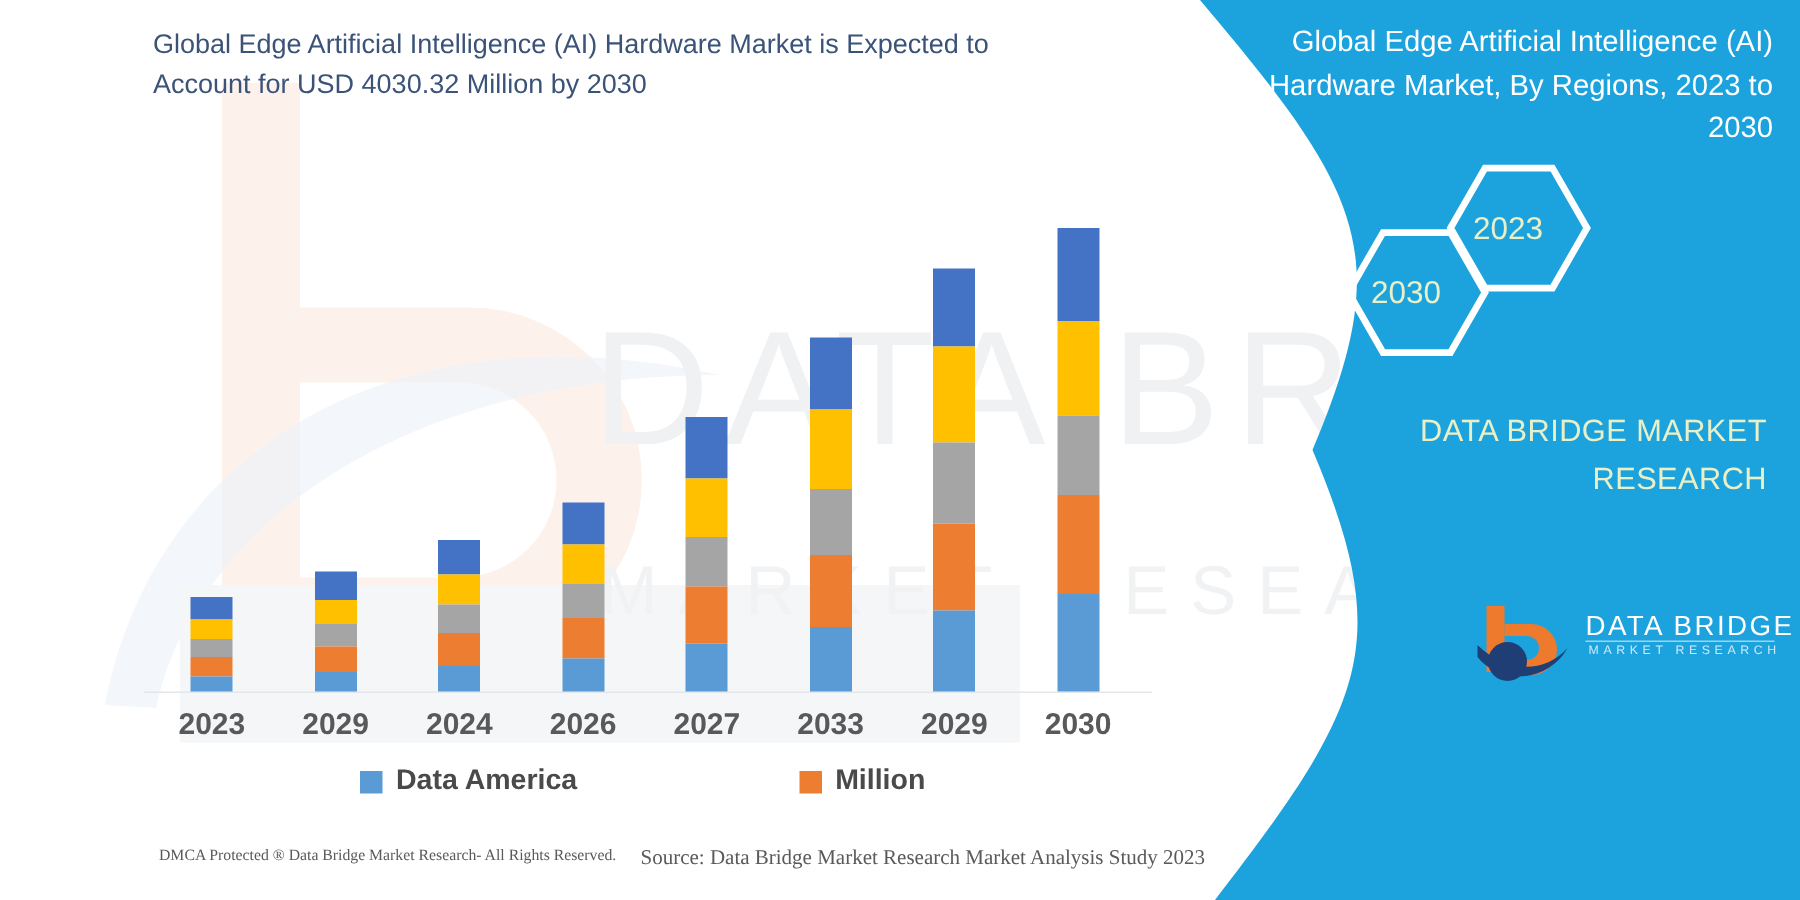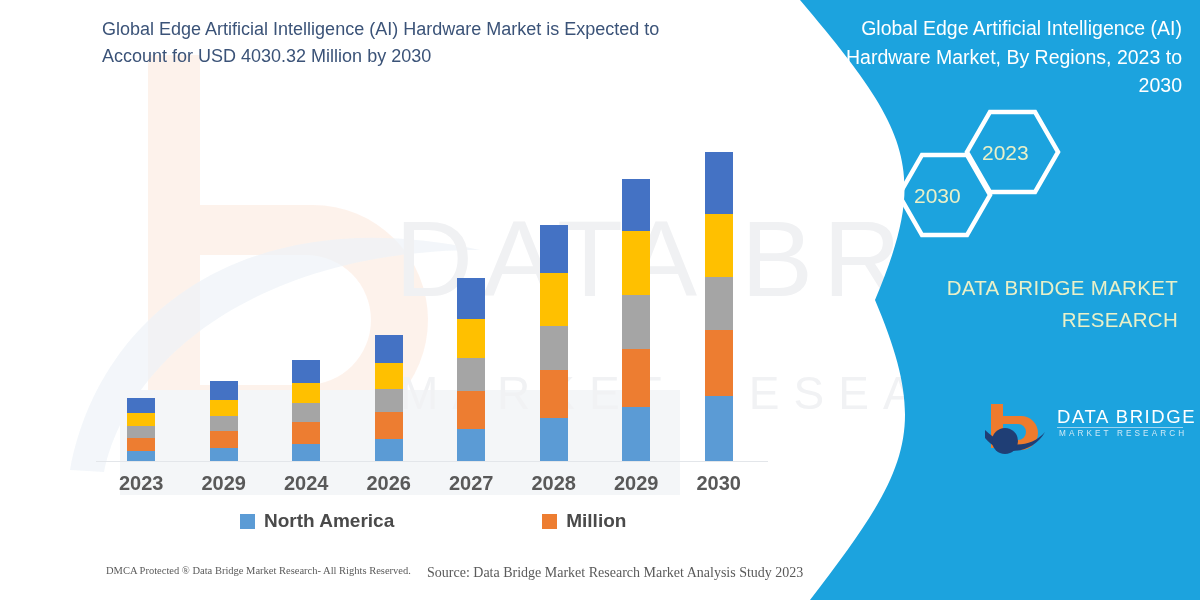--- a/index.html
+++ b/index.html
@@ -159,28 +159,28 @@
           <div class="seg" style="height: 62.1938px; background: rgb(68, 114, 196);"></div>
         </div>
       </div>
     </div>
   <div class="xlabels" id="xlabels">
       <div class="xlabel">2023</div>
       <div class="xlabel">2029</div>
       <div class="xlabel">2024</div>
       <div class="xlabel">2026</div>
       <div class="xlabel">2027</div>
-      <div class="xlabel">2028</div>
+      <div class="xlabel">2033</div>
       <div class="xlabel">2029</div>
       <div class="xlabel">2030</div>
     </div>
   <div class="legend" id="legend">
       <div class="legend-item na">
         <span class="swatch" style="background: rgb(91, 155, 213);"></span>
-        <span class="legend-label">North America</span>
+        <span class="legend-label">Data America</span>
       </div>
       <div class="legend-item eu">
         <span class="swatch" style="background: rgb(237, 125, 49);"></span>
         <span class="legend-label">Million</span>
       </div>
     </div>
 
   <div class="footer">
     <div class="foot-dmca">DMCA Protected ® Data Bridge Market Research- All Rights Reserved.</div>
     <div class="foot-src">Source: Data Bridge Market Research  Market Analysis Study 2023</div>

